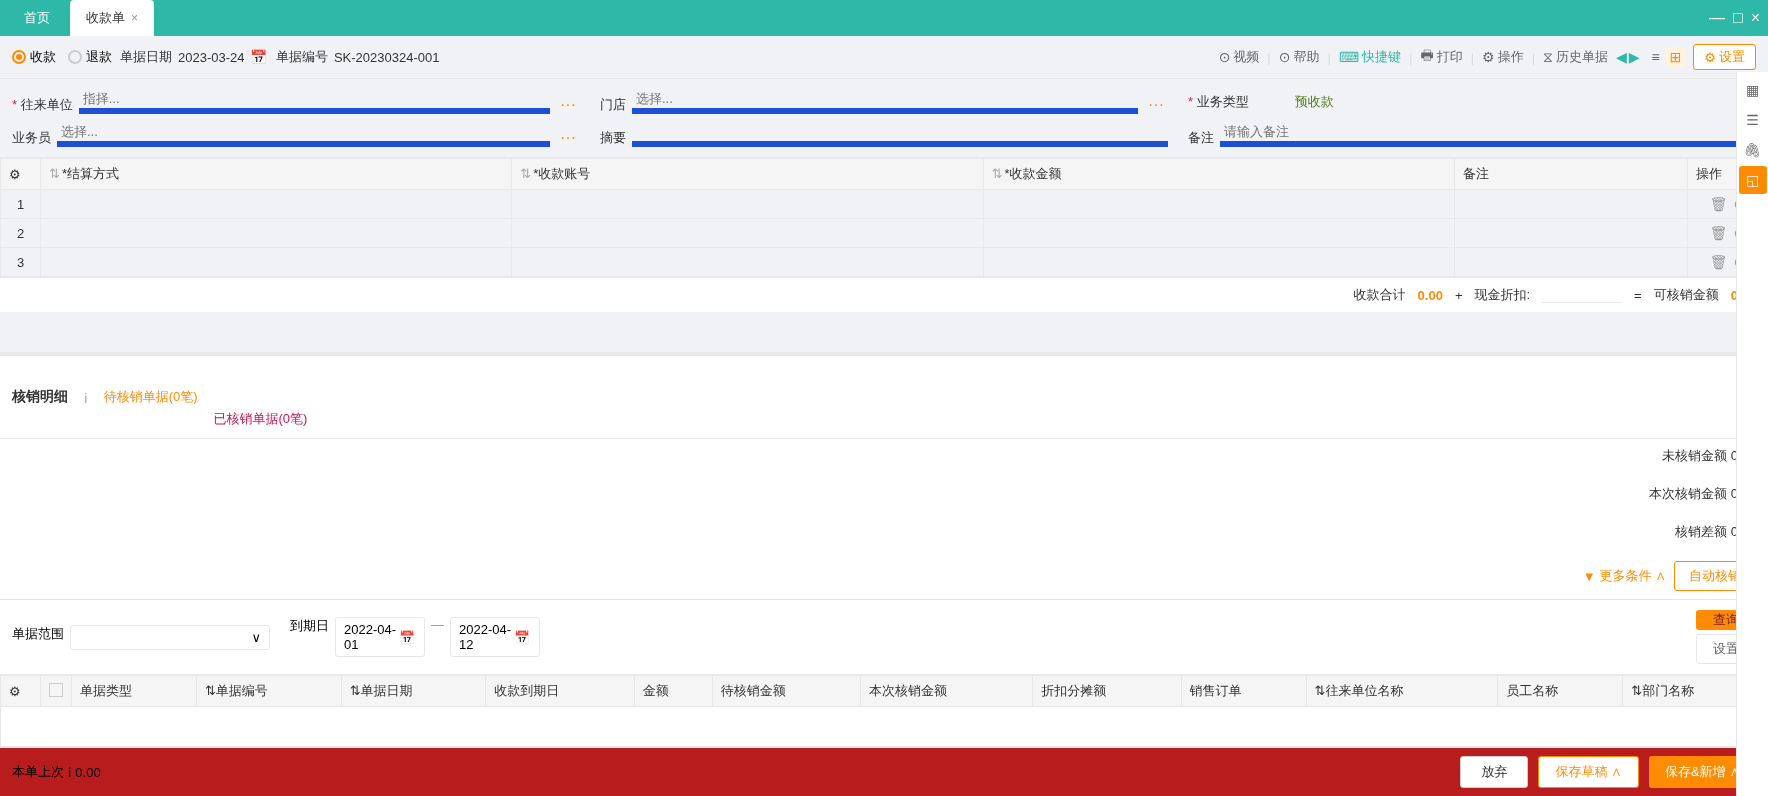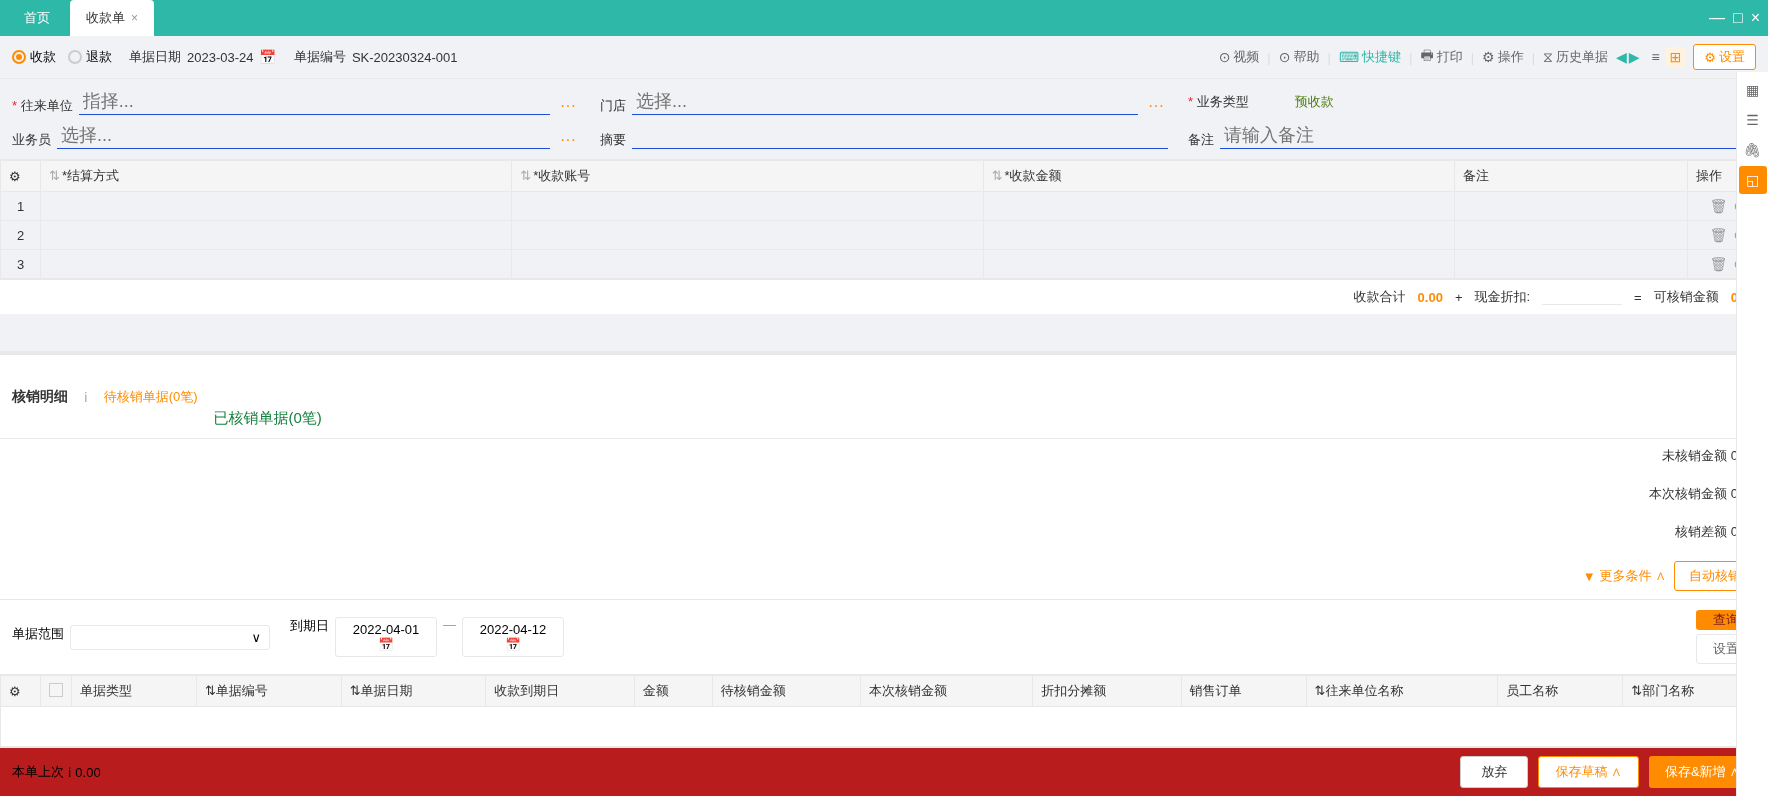--- a/index.html
+++ b/index.html
@@ -50,21 +50,21 @@
       font-size: 16px;
       cursor: pointer;
     }
 
     
     .top-toolbar {
       display: flex;
       align-items: center;
       padding: 8px 12px;
       border-bottom: 1px solid #e8e8e8;
-      gap: 17px;
+      gap: 8px;
       flex-shrink: 0;
     }
     .radio-group {
       display: flex;
       align-items: center;
       gap: 12px;
     }
     .radio-item {
       display: flex;
       align-items: center;
@@ -172,25 +172,25 @@
     }
     .form-field label {
       color: #333;
       white-space: nowrap;
       min-width: fit-content;
     }
     .required { color: #f5222d; }
     .form-input {
       flex: 1;
       border: none;
-      border-bottom: 1px solid #1d4ed8;
+      border-bottom: 6px solid #1d4ed8;
       outline: none;
       padding: 2px 4px;
       color: #bbb;
-      font-size: 18px;
+      font-size: 13px;
       background: transparent;
     }
     .more-btn {
       color: #ff8c00;
       cursor: pointer;
       font-size: 16px;
       padding: 0 4px;
       flex-shrink: 0;
     }
     .field-divider { width: 20px; }
@@ -294,23 +294,23 @@
       color: #aaa;
       font-size: 14px;
       cursor: pointer;
     }
     .tab-pending {
       color: #ff8c00;
       cursor: pointer;
       font-size: 13px;
     }
     .tab-done {
-      color: #15803d;
-      cursor: pointer;
-      font-size: 15px;
+      color: #be185d;
+      cursor: pointer;
+      font-size: 13px;
       margin-top: 44px;
     }
     .writeoff-summary {
       display: flex;
       align-items: flex-end;
       padding: 8px 12px;
       gap: 20px;
       background: #fff;
       border-bottom: 1px solid #e8e8e8;
       flex-direction: column;
@@ -354,25 +354,24 @@
       width: 200px;
       display: flex;
       align-items: center;
       justify-content: space-between;
       cursor: pointer;
     }
     .date-input-box {
       border: 1px solid #e8e8e8;
       padding: 4px 8px;
       border-radius: 3px;
-      width: 102px;
+      width: 90px;
       display: flex;
       align-items: center;
       justify-content: space-between;
-      flex-direction: column;
     }
     .date-range-sep { color: #999; }
     .query-btn {
       background: #ff8c00;
       color: #7f1d1d;
       border: none;
       padding: 1px 16px;
       border-radius: 3px;
       cursor: pointer;
       font-size: 13px;

